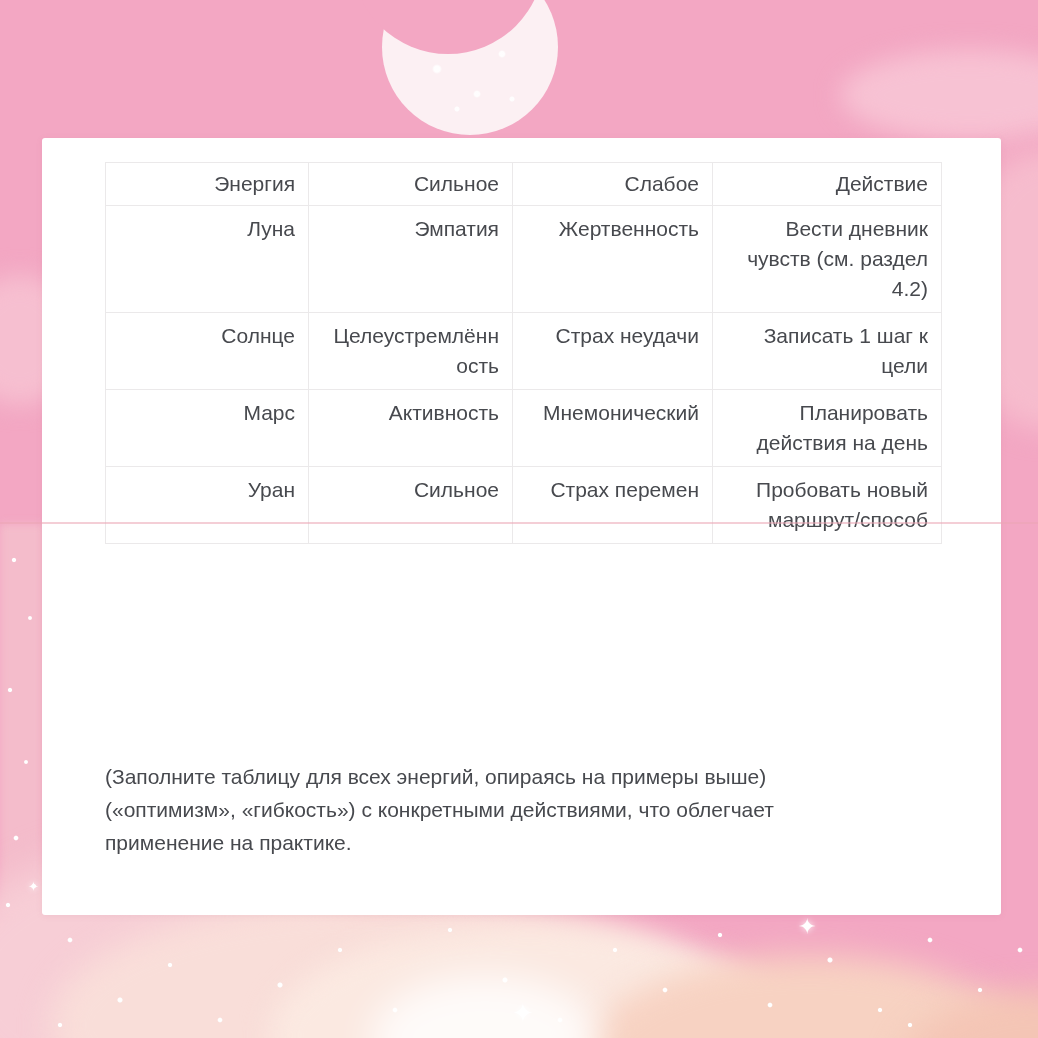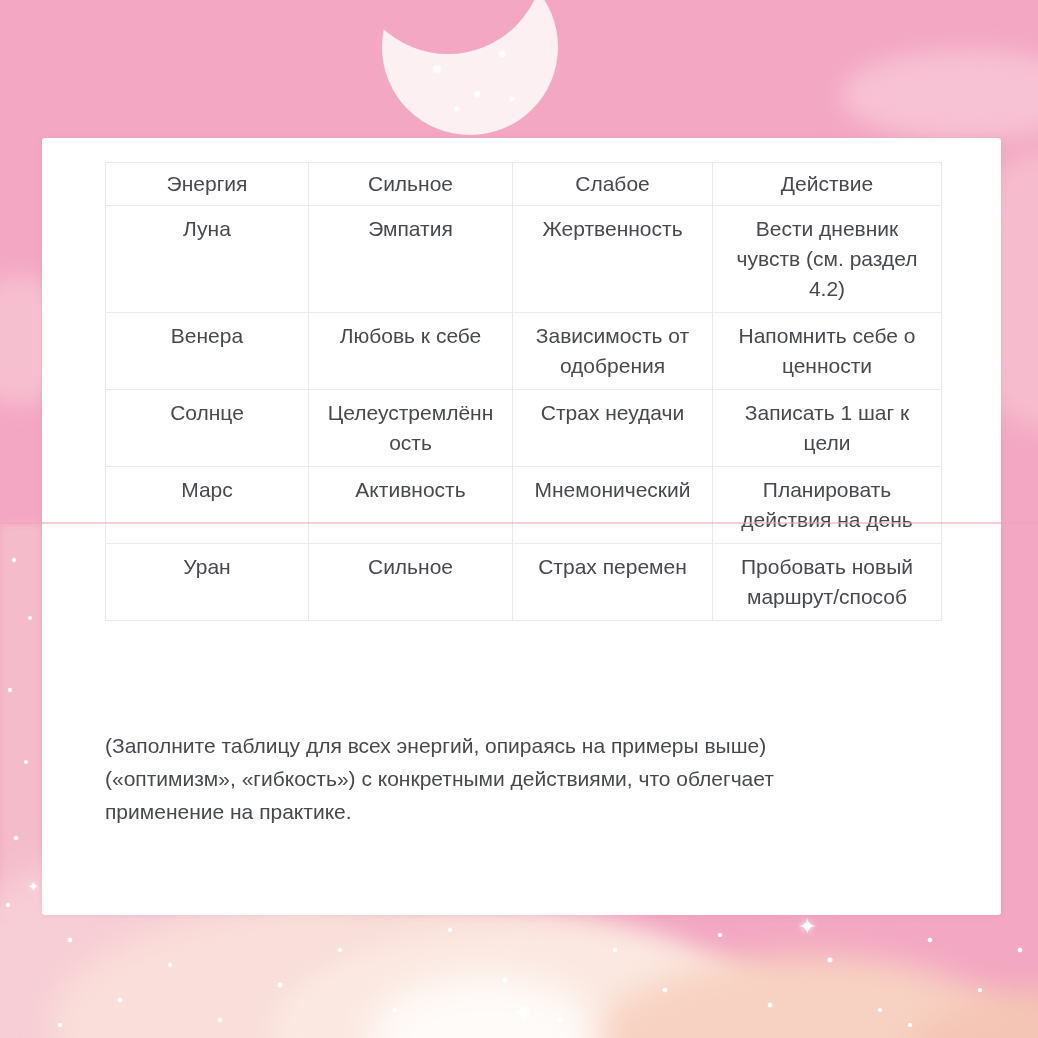--- a/index.html
+++ b/index.html
@@ -78,29 +78,29 @@
     position:absolute;left:42px;top:138px;width:959px;height:777px;background:#ffffff;
     border-radius:3px;box-shadow:0 1px 6px rgba(180,100,130,.10);z-index:3;
   }
   table.energy{
     position:absolute;left:63px;top:24px;width:836px;
     border-collapse:collapse;table-layout:fixed;
   }
   table.energy col.c1{width:203px;} table.energy col.c2{width:204px;}
   table.energy col.c3{width:200px;} table.energy col.c4{width:229px;}
   table.energy td,table.energy th{
-    border:1px solid #ebe9ea;vertical-align:top;text-align:center;
+    border:1px solid #ebe9ea;vertical-align:top;text-align:right;
     font-size:21px;line-height:30px;font-weight:400;color:#47494e;
     padding:8px 13px;overflow-wrap:break-word;
   }
   table.energy th{padding:6px 13px;height:42px;box-sizing:border-box;}
   tr.r-luna td{height:106px;box-sizing:border-box;}
   tr.r-2line td{height:76px;box-sizing:border-box;}
   tr.r-venus td{height:64px;box-sizing:border-box;}
-  .notes{position:absolute;left:63px;top:591px;width:845px;color:#47494e;}
+  .notes{position:absolute;left:63px;top:622px;width:845px;color:#47494e;}
   .notes div{font-size:21px;line-height:33px;white-space:nowrap;}
 </style>
 </head>
 <body>
 
 <div class="moon"></div>
 <div class="moon-bite"></div>
 <div class="cloud cloud-top-right"></div>
 <div class="cloud cloud-right-edge"></div>
 <div class="cloud cloud-left-edge"></div>
@@ -131,26 +131,20 @@
       <th>Сильное</th>
       <th>Слабое</th>
       <th>Действие</th>
     </tr>
     <tr class="r-luna">
       <td>Луна</td>
       <td>Эмпатия</td>
       <td>Жертвенность</td>
       <td>Вести дневник чувств (см. раздел 4.2)</td>
     </tr>
-    <tr class="r-venus">
-      <td>Венера</td>
-      <td>Любовь к себе</td>
-      <td>Зависимость от одобрения</td>
-      <td>Напомнить себе о ценности</td>
-    </tr>
     <tr class="r-2line">
       <td>Солнце</td>
       <td>Целеустремлённость</td>
       <td>Страх неудачи</td>
       <td>Записать 1 шаг к цели</td>
     </tr>
     <tr class="r-2line">
       <td>Марс</td>
       <td>Активность</td>
       <td>Мнемонический</td>

